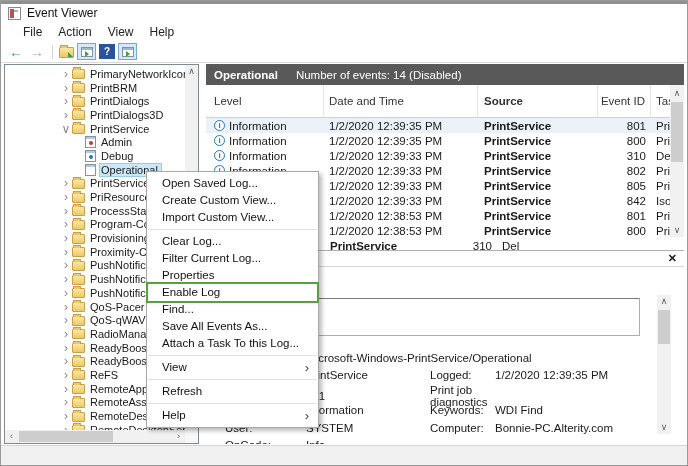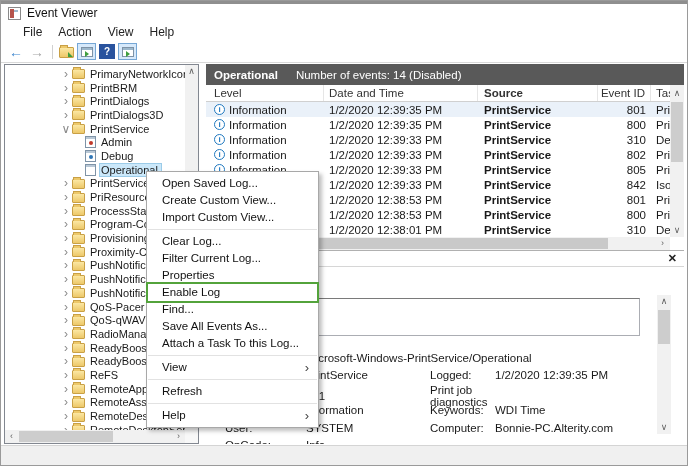--- a/index.html
+++ b/index.html
@@ -55,21 +55,21 @@
   .tree-vscroll .thumb { position:absolute; left:1px; right:1px; top:45%; height:22%; background:#cdcdcd; }
   .tree-hscroll .left { left:0; top:0; bottom:0; width:13px; line-height:13px; }
   .tree-hscroll .right { right:0; top:0; bottom:0; width:13px; line-height:13px; }
   .tree-hscroll .thumb { position:absolute; top:1px; bottom:1px; left:14px; width:52%; background:#cdcdcd; }
   .corner { position:absolute; right:0; bottom:0; width:13px; height:13px; background:#f8f8f8; }
 
   
   .list-pane { position:absolute; left:202px; top:0; right:0; height:100%; }
   .list-dark-header { height:21px; background:#595959; color:#fff; display:flex; align-items:center; gap:18px; font-size:11.5px; padding-left:8px; }
   .list-dark-header .ltitle { font-weight:bold; }
-  .col-header { position:relative; height:17px; display:flex; font-size:11.5px; color:#333; border-bottom:1px solid #d0d0d0; margin-right:14px; }
+  .col-header { position:relative; height:33px; display:flex; font-size:11.5px; color:#333; border-bottom:1px solid #d0d0d0; margin-right:14px; }
   .col { display:flex; align-items:center; border-right:1px solid #e6e6e6; overflow:hidden; }
   .c-level { width:118px; padding-left:8px; }
   .c-date  { width:154px; padding-left:5px; }
   .c-src   { width:120px; padding-left:6px;font-weight:bold; }
   .c-id    { width:53px;  justify-content:flex-end; padding-right:5px;text-align:center; }
   .c-task  { flex:1; padding-left:5px; border-right:none; }
   .rows { margin-right:14px; }
   .lrow { height:15px; display:flex; font-size:11.5px; color:#1a1a1a; align-items:center; }
   .lrow.sel { background:#eaf1f9; }
   .lrow .cell { display:flex; align-items:center; overflow:hidden; white-space:nowrap; height:100%; }
@@ -380,21 +380,20 @@
             <span class="cell c-date">1/2/2020 12:38:53 PM</span>
             <span class="cell c-src">PrintService</span>
             <span class="cell c-id">800</span>
             <span class="cell c-task">Pri</span>
           </div>
         <div class="lrow">
             <span class="cell c-level">
               <span class="infoi">i</span>
               <span>Information</span>
             </span>
-            <span class="cell c-date">1/2/2020 12:38:01 PM</span>
             <span class="cell c-src">PrintService</span>
             <span class="cell c-id">310</span>
             <span class="cell c-task">Del</span>
           </div>
       </div>
 
       <div class="list-vscroll">
         <span class="scroll-btn up">∧</span>
         <span class="thumb"></span>
         <span class="scroll-btn down">∨</span>
@@ -427,21 +426,21 @@
           </div>
           <div class="frow">
             <span class="flabel">Event ID:</span>
             <span>801</span>
             <span>Print job diagnostics</span>
           </div>
           <div class="frow">
             <span class="flabel">Level:</span>
             <span>Information</span>
             <span class="flabel">Keywords:</span>
-            <span>WDI Time</span>
+            <span>WDI Find</span>
           </div>
           <div class="frow">
             <span class="flabel">User:</span>
             <span>SYSTEM</span>
             <span class="flabel">Computer:</span>
             <span>Bonnie-PC.Alterity.com</span>
           </div>
           <div class="frow">
             <span class="flabel">OpCode:</span>
             <span>Info</span>

